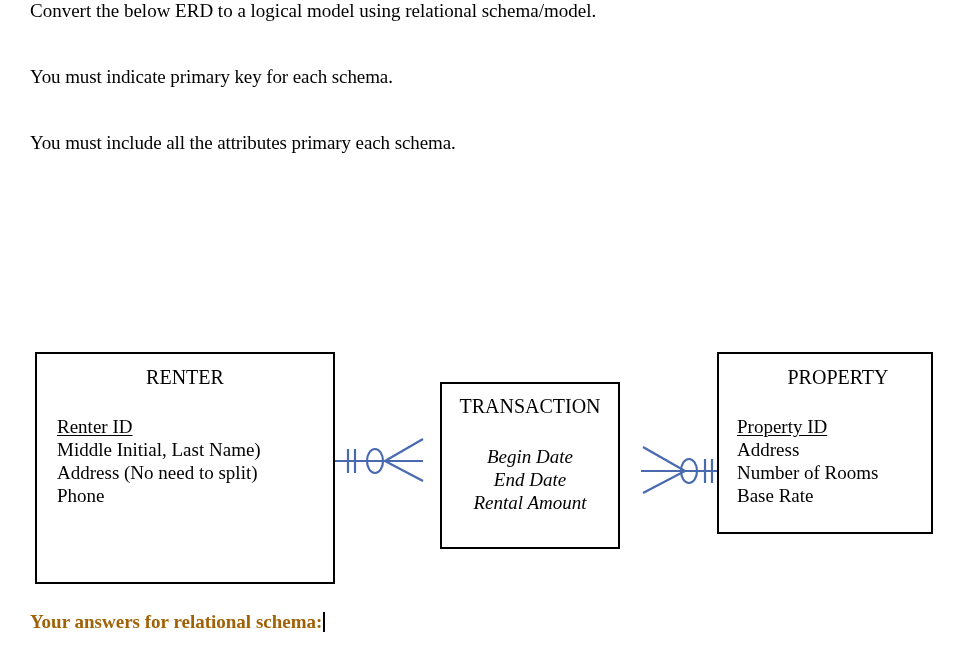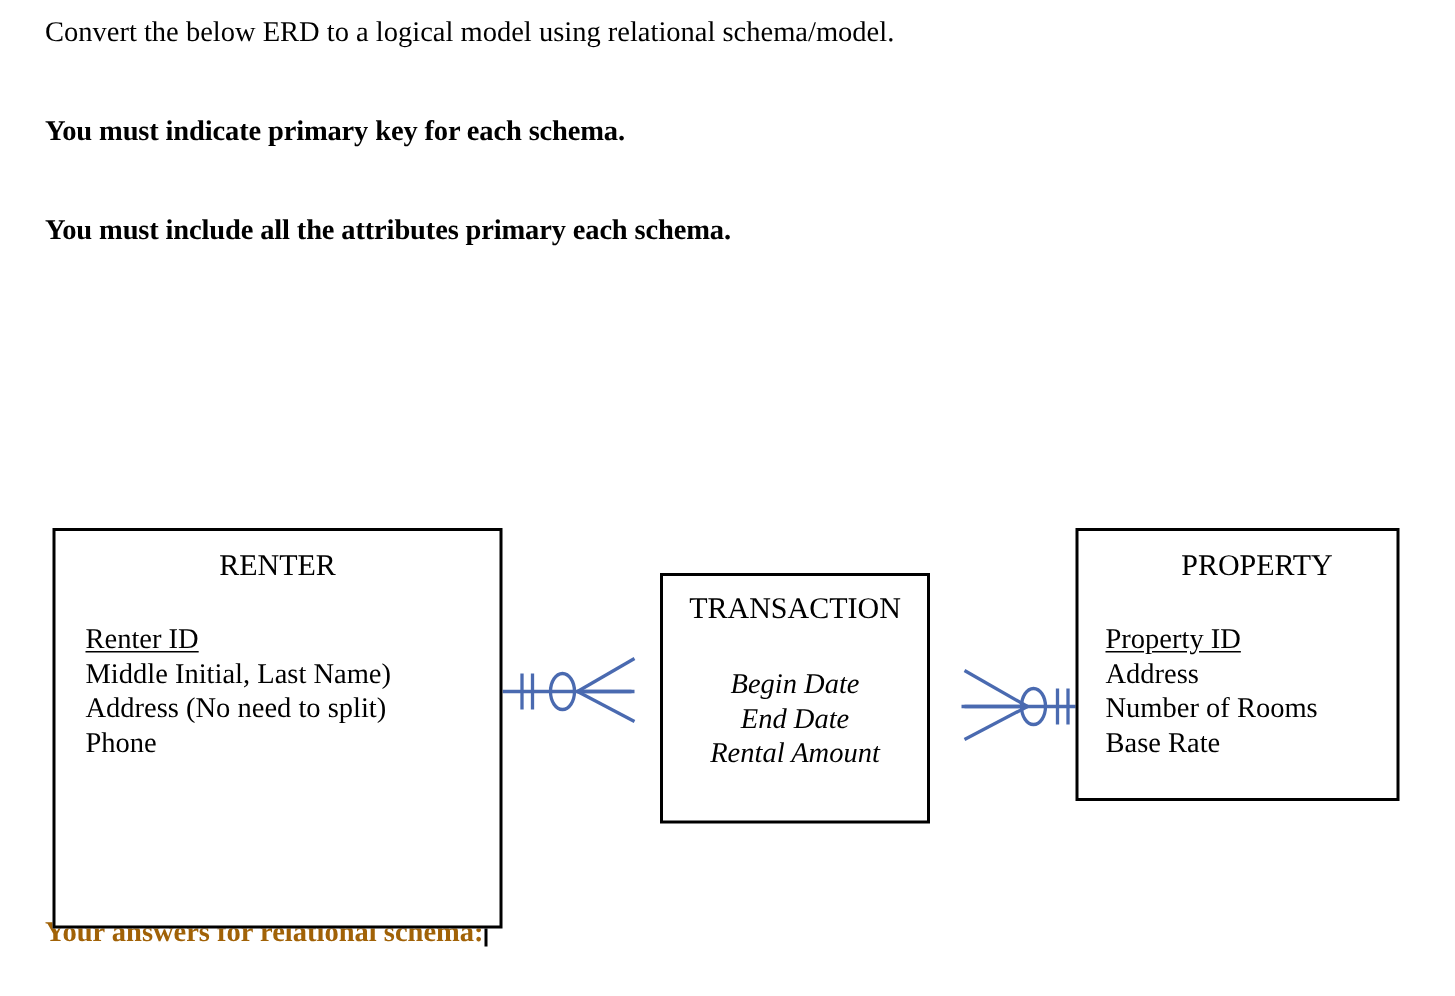--- a/index.html
+++ b/index.html
@@ -13,33 +13,33 @@
     position: relative;
     overflow: hidden;
     font-family: "Liberation Serif", "DejaVu Serif", serif;
     color: #000000;
   }
 
   
   .instructions {
     position: absolute;
     left: 30px;
-    top: 11px;
+    top: 0;
     width: 900px;
   }
   .instr-line {
     font-family: "Liberation Serif", "DejaVu Serif", serif;
     font-size: 19px;
     line-height: 22px;
     color: #000;
     margin-bottom: 21px;
     white-space: nowrap;
   }
   .instr-line.bold {
-    font-weight: bold;
+    font-weight: normal;
     letter-spacing: -0.1px;
     margin-top: 44px;
   }
 
   
   .erd {
     position: absolute;
     left: 0;
     top: 0;
     width: 970px;
@@ -77,21 +77,21 @@
   .attrs-centered {
     text-align: center;
     font-style: italic;
   }
 
   
   #entity-renter {
     left: 35px;
     top: 352px;
     width: 300px;
-    height: 267px;
+    height: 232px;
   }
   #entity-renter .entity-title { margin-top: 11px; }
   #entity-renter .entity-attrs { margin-top: 26px; padding-left: 20px; }
 
   
   #entity-transaction {
     left: 440px;
     top: 382px;
     width: 180px;
     height: 167px;

